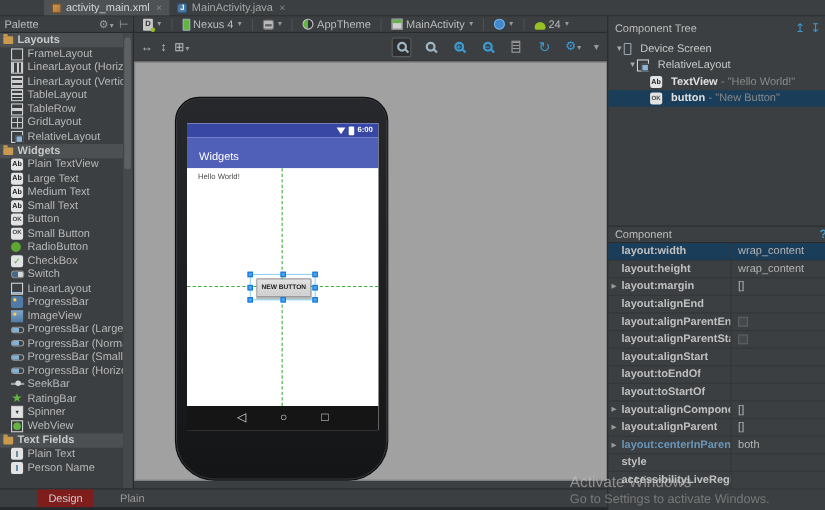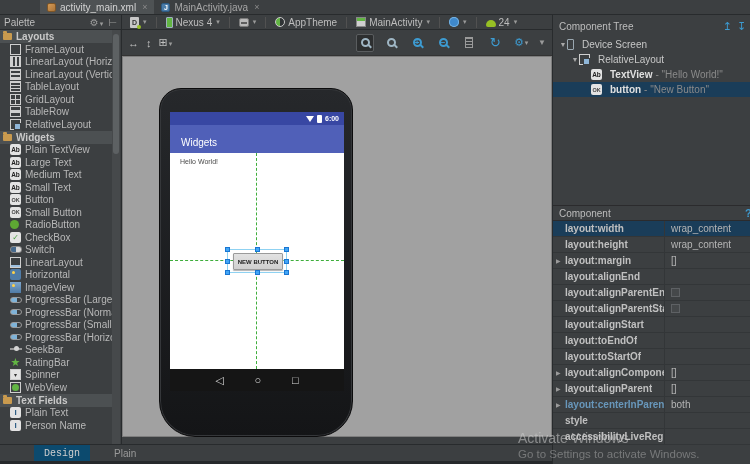--- a/index.html
+++ b/index.html
@@ -107,21 +107,21 @@
   .sel-box{position:absolute;left:57px;top:96px;width:60px;height:24px;border:1px solid #8fd2f2;}
   .abtn{position:absolute;left:5px;top:3px;width:50px;height:17px;background:linear-gradient(#e2e2e2,#cfcfcf);border:1px solid #9a9a9a;border-radius:1px;box-shadow:0 1px 1px rgba(0,0,0,.3);display:flex;align-items:center;justify-content:center;color:#212121;font-size:6px;font-weight:bold;}
   .hd{position:absolute;width:5px;height:5px;background:#42a5f5;border:1px solid #1976d2;}
   .nav{height:22px;background:#151515;display:flex;align-items:center;justify-content:space-around;padding:0 30px;}
   .nav span{color:#dcdcdc;font-size:11px;line-height:11px;}
 
   
   .bottom-strip{position:absolute;left:0;top:444px;width:552px;height:20px;background:#3c3f41;border-top:1px solid #282b2d;}
   .btabs{display:flex;align-items:stretch;height:16px;padding-left:34px;gap:14px;}
   .btab{display:flex;align-items:center;padding:0 10px;color:#9a9a9a;}
-  .btab.sel{background:#0c4a6e;color:#cecece;font-family:Liberation Mono, monospace;}
+  .btab.sel{background:#7f1d1d;color:#cecece;}
   .bfoot{height:4px;background:#26292b;}
 
   
   .right-col{position:absolute;left:552px;top:15px;width:238px;height:449px;background:#3c3f41;border-left:1px solid #282b2d;}
   .rp-head{height:22px;display:flex;align-items:center;padding:0 6px;color:#bdbdbd;}
   .rp-head .icons{margin-left:auto;display:flex;align-items:center;gap:5px;color:#9a9a9a;}
   .blue-ic{color:#3d9bd1;font-size:11px;line-height:11px;}
   .vsep{width:1px;height:10px;background:#515151;}
   .tree{}
   .t-row{height:15px;display:flex;align-items:center;white-space:nowrap;}
@@ -232,26 +232,26 @@
         </div>
         <div class="p-item">
           <span class="pi ic-lin-v"></span>
           <span>LinearLayout (Vertical)</span>
         </div>
         <div class="p-item">
           <span class="pi ic-table"></span>
           <span>TableLayout</span>
         </div>
         <div class="p-item">
+          <span class="pi ic-row"></span>
+          <span>TableRow</span>
+        </div>
+        <div class="p-item">
           <span class="pi ic-grid"></span>
           <span>GridLayout</span>
-        </div>
-        <div class="p-item">
-          <span class="pi ic-row"></span>
-          <span>TableRow</span>
         </div>
         <div class="p-item">
           <span class="pi ic-rel"></span>
           <span>RelativeLayout</span>
         </div>
         <div class="p-header">
           <span class="folder"></span>
           <span>Widgets</span>
         </div>
         <div class="p-item">
@@ -289,21 +289,21 @@
         <div class="p-item">
           <span class="pi ic-switch"></span>
           <span>Switch</span>
         </div>
         <div class="p-item">
           <span class="pi ic-toggle"></span>
           <span>LinearLayout</span>
         </div>
         <div class="p-item">
           <span class="pi ic-imgbtn"></span>
-          <span>Horizontal</span>
+          <span>ProgressBar</span>
         </div>
         <div class="p-item">
           <span class="pi ic-imgview"></span>
           <span>ImageView</span>
         </div>
         <div class="p-item">
           <span class="pi ic-progress"></span>
           <span>ProgressBar (Large)</span>
         </div>
         <div class="p-item">

